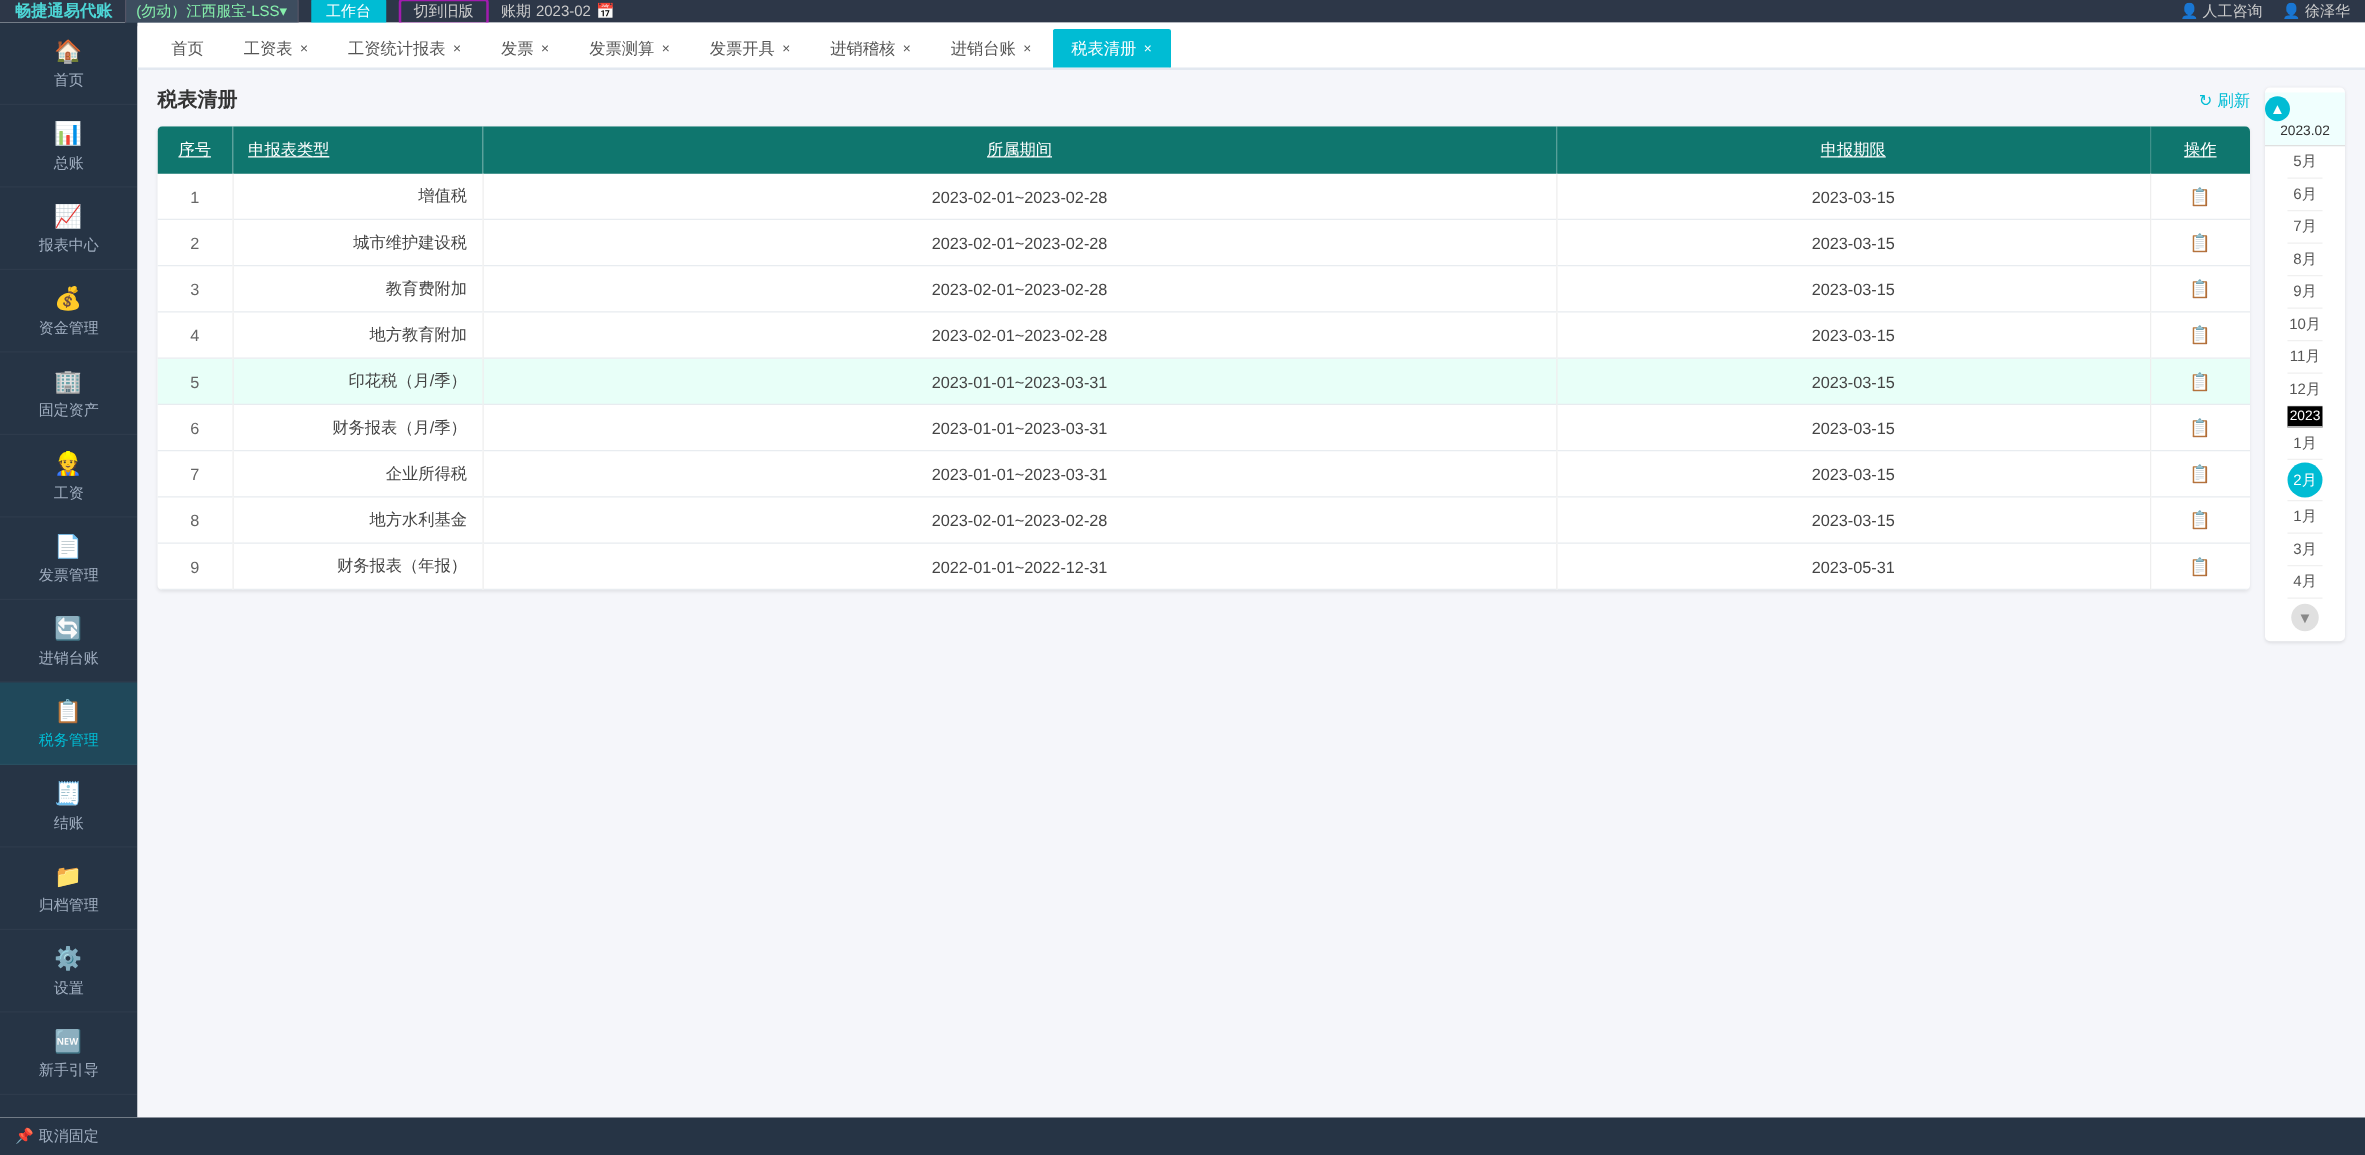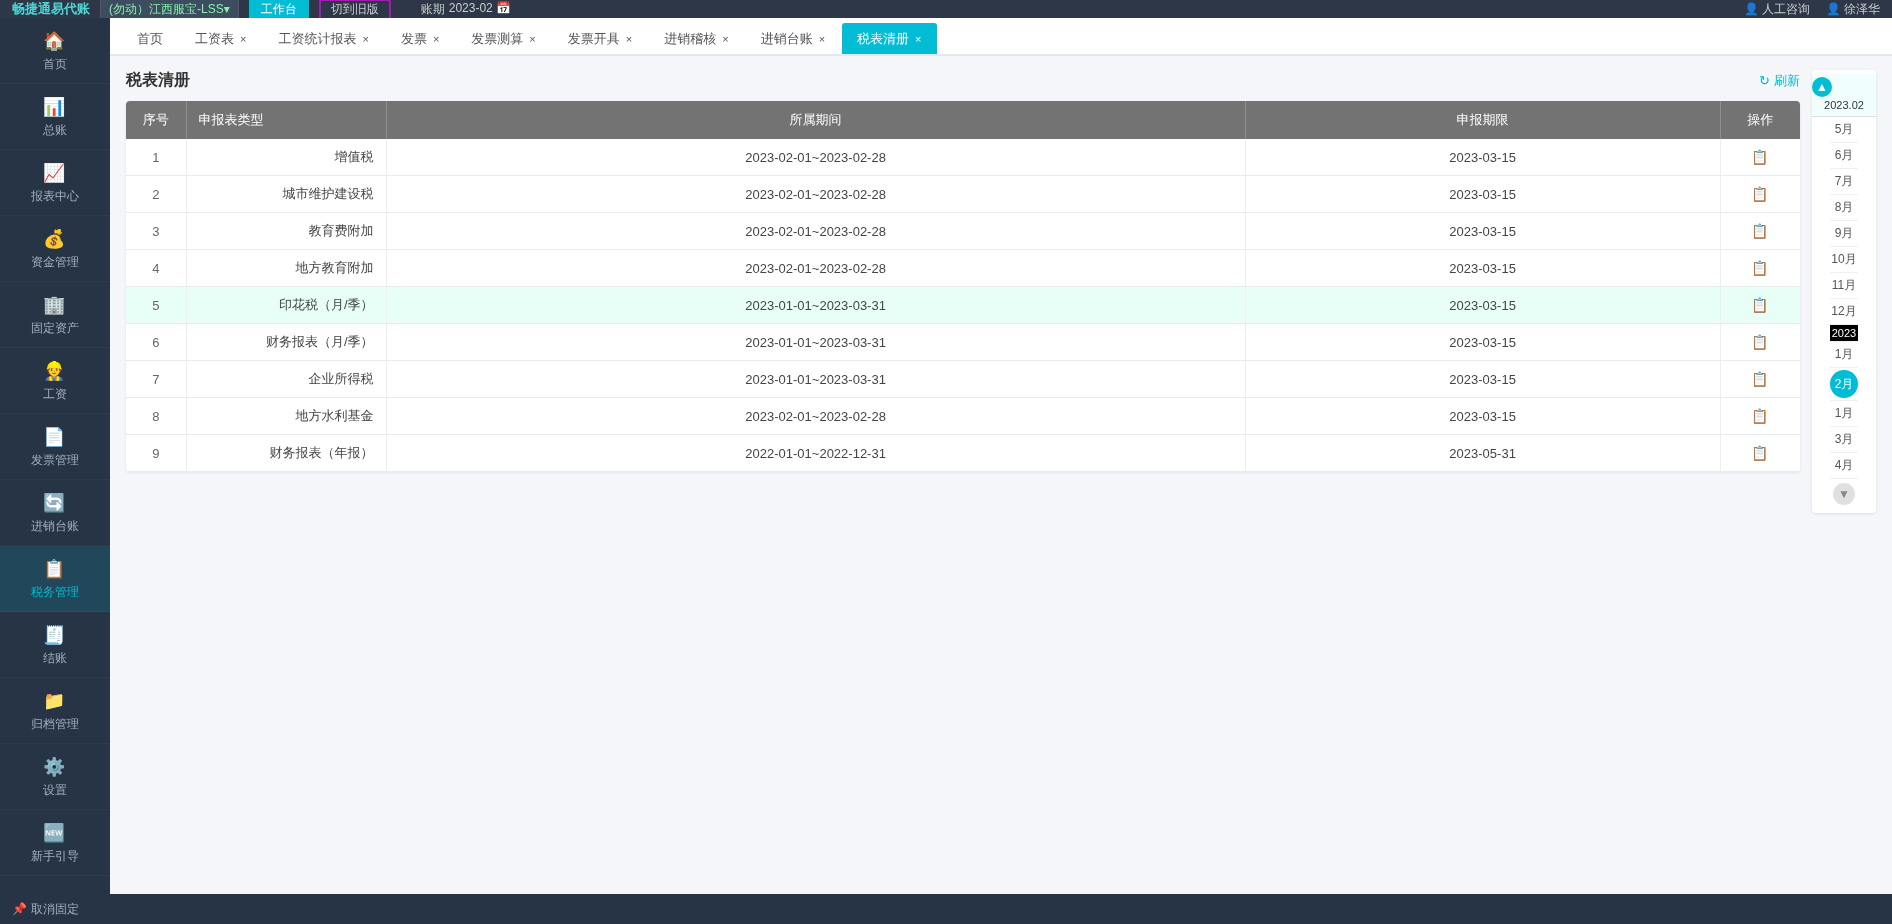--- a/index.html
+++ b/index.html
@@ -47,22 +47,22 @@
       border: 2px solid #a21caf;
       padding: 0 10px;
       border-radius: 3px;
       font-size: 12px;
       cursor: pointer;
     }
     .top-bar-period {
       color: #ccc;
       font-size: 12px;
       display: flex;
+      align-items: center;
       gap: 4px;
-      margin-left: 20px;
     }
     .top-bar-right {
       margin-left: auto;
       display: flex;
       align-items: center;
       gap: 16px;
       color: #ccc;
       font-size: 12px;
     }
     .top-bar-right span { cursor: pointer; display: flex; align-items: center; gap: 3px; }
@@ -179,22 +179,23 @@
     
     .data-table {
       width: 100%;
       border-collapse: collapse;
       background: white;
       border-radius: 4px;
       overflow: hidden;
       box-shadow: 0 1px 3px rgba(0,0,0,0.08);
     }
     .data-table thead tr {
-      background: #737373;
+      background: #0f766e;
       color: white;
+      text-decoration: underline;
     }
     .data-table thead th {
       padding: 10px 12px;
       text-align: center;
       font-weight: normal;
       font-size: 13px;
       border-right: 1px solid rgba(255,255,255,0.2);
     }
     .data-table thead th:last-child { border-right: none; }
     .data-table tbody tr {

